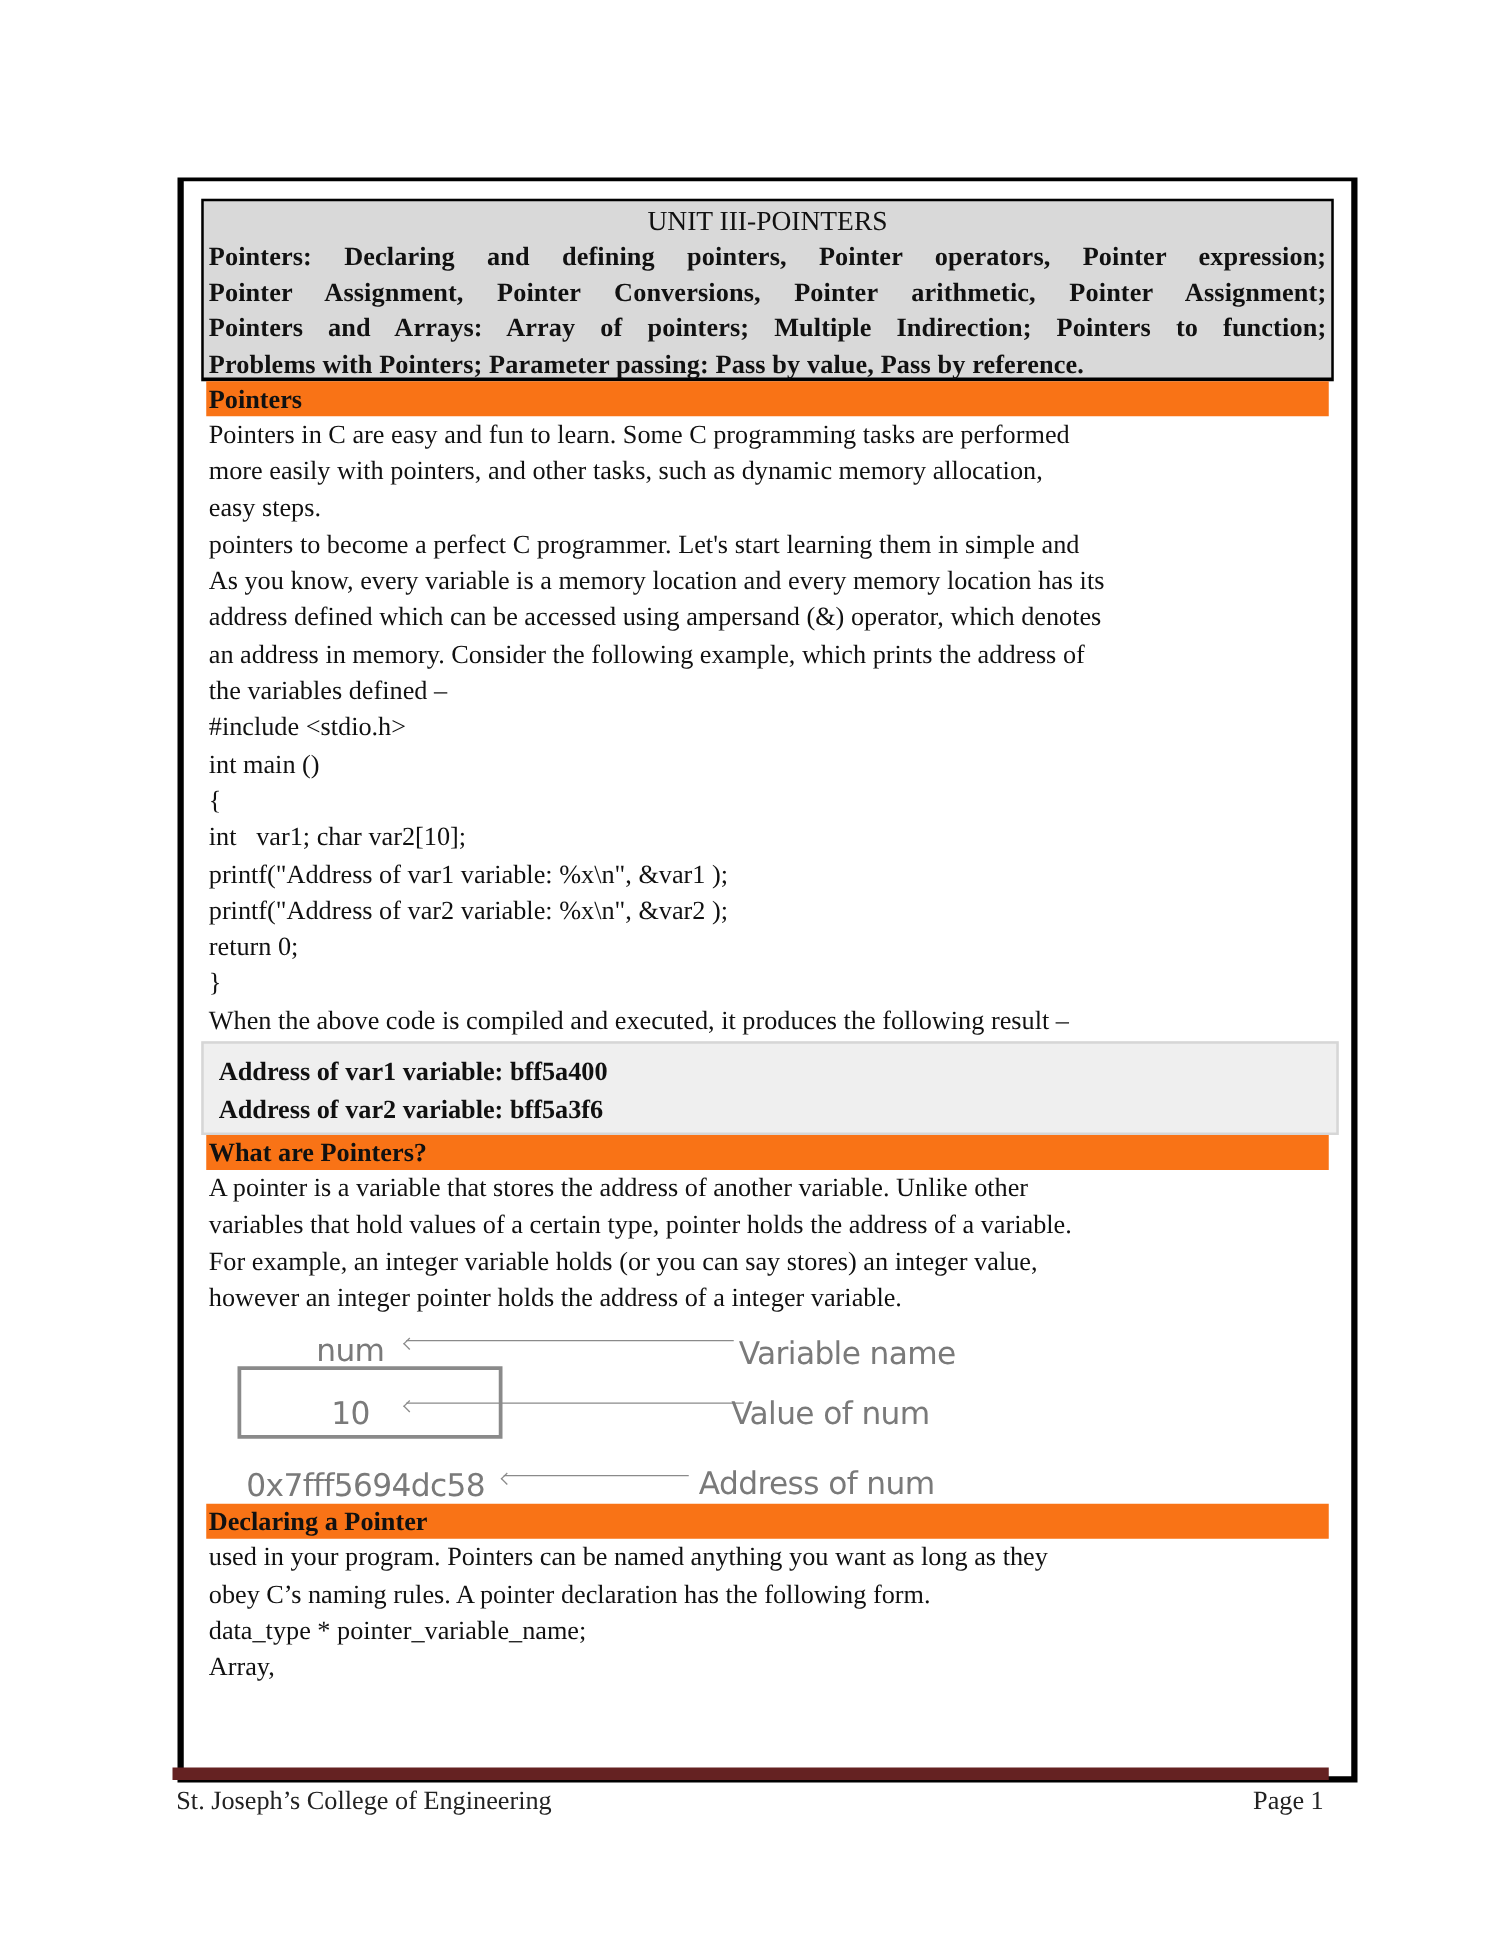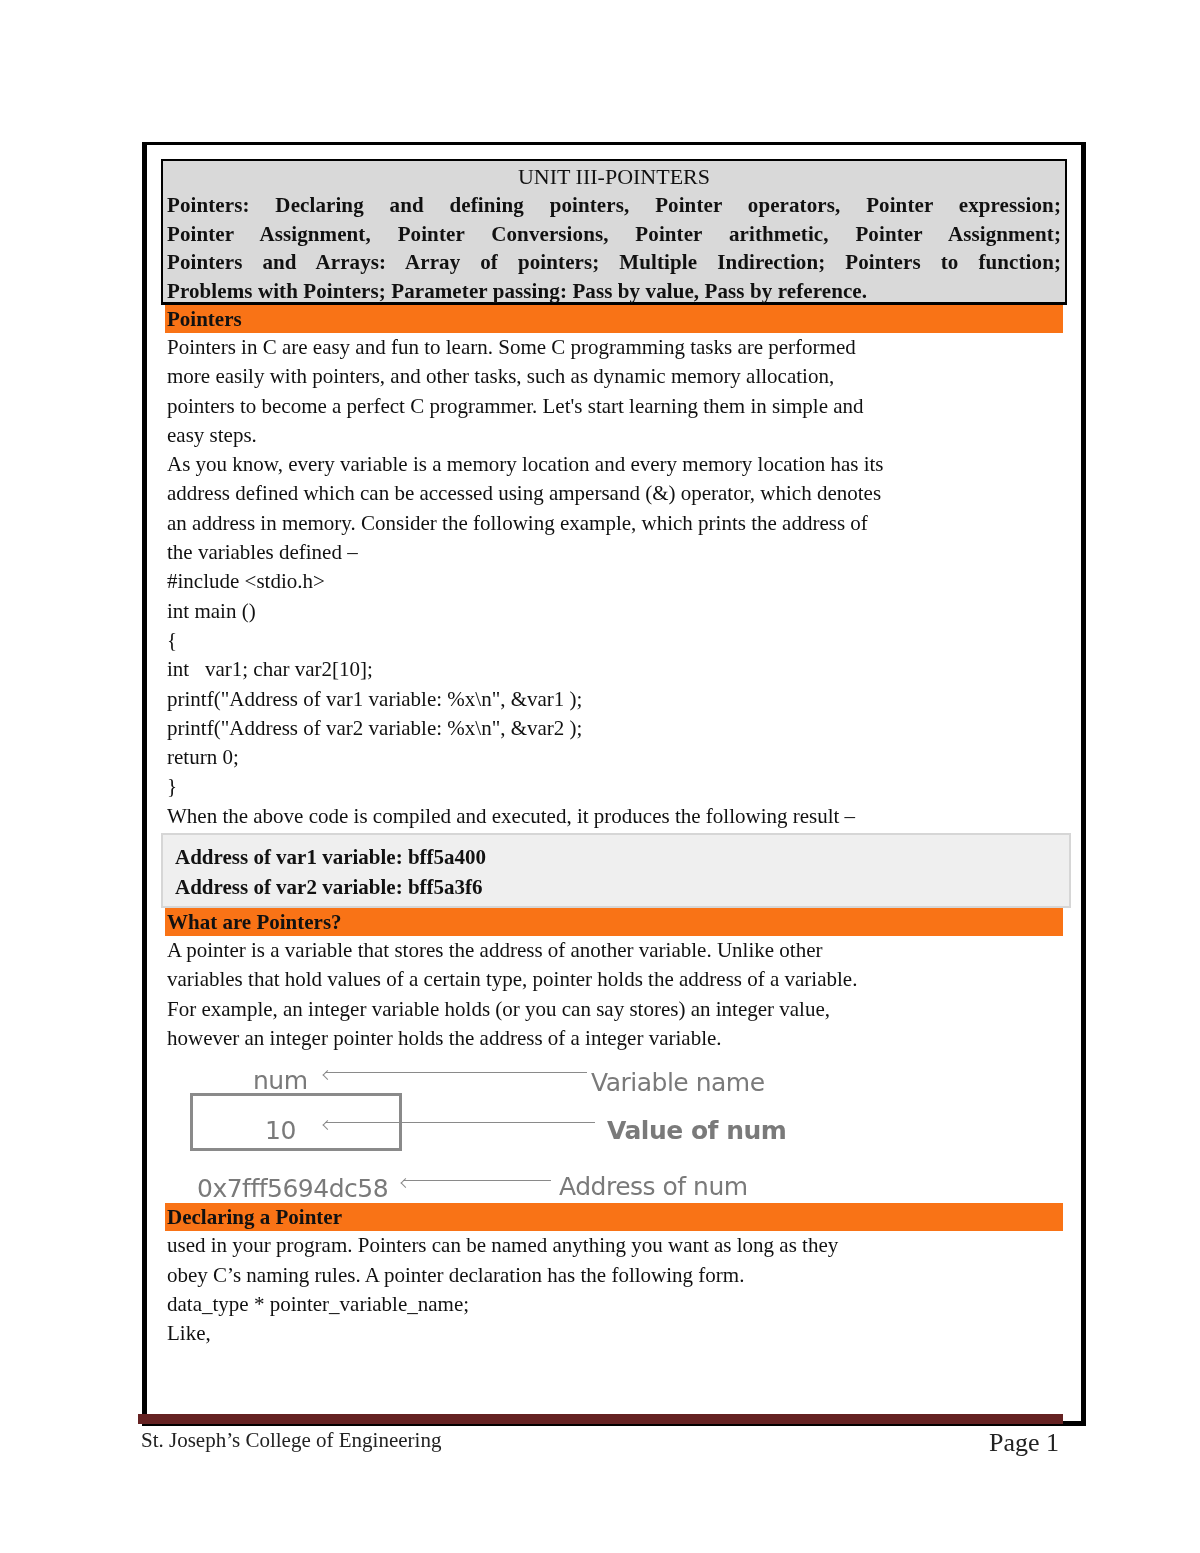--- a/index.html
+++ b/index.html
@@ -30,21 +30,21 @@
 
   .diagram { position: relative; height: 150px; font-family: "DejaVu Sans", sans-serif; color: #7a7a7a; }
   .diagram .lbl { position: absolute; font-size: 25px; line-height: 30px; letter-spacing: -0.5px; margin-top: 11px; }
   .diagram .arrow { position: absolute; height: 1px; background: #8a8a8a; }
   .diagram .arrow::before { content: ""; position: absolute; left: 0; top: -3px; width: 6px; height: 6px;
                             border-left: 1px solid #8a8a8a; border-bottom: 1px solid #8a8a8a; transform: rotate(45deg); transform-origin: 0 50%; }
   .diagram .box { position: absolute; border: 3px solid #8a8a8a; }
 
   .footer-bar { position: absolute; left: 138px; top: 1414px; width: 925px; height: 10px; background: #652222; }
   .footer-left { position: absolute; left: 141px; top: 1428px; font-size: 21px; color: #222; }
-  .footer-right { position: absolute; right: 141px; top: 1428px; font-size: 26px; color: #222; }
+  .footer-right { position: absolute; right: 141px; top: 1428px; font-size: 21px; color: #222; }
 </style>
 </head>
 <body>
 
 <div class="frame">
   <div class="inner">
     <div class="unit-head">
       <div class="unit-title">UNIT III-POINTERS</div>
       <div class="unit-syllabus">
         <div>Pointers: Declaring and defining pointers, Pointer operators, Pointer expression;</div>
@@ -52,22 +52,22 @@
         <div>Pointers and Arrays: Array of pointers; Multiple Indirection; Pointers to function;</div>
         <div class="last">Problems with Pointers; Parameter passing: Pass by value, Pass by reference.</div>
       </div>
     </div>
 
     <div class="body">
       <div class="sec-head">Pointers</div>
       <div>
         <div class="para">Pointers in C are easy and fun to learn. Some C programming tasks are performed</div>
         <div class="para">more easily with pointers, and other tasks, such as dynamic memory allocation,</div>
+        <div class="para">easy steps.</div>
         <div class="para">pointers to become a perfect C programmer. Let's start learning them in simple and</div>
-        <div class="para">easy steps.</div>
       </div>
       <div>
         <div class="para">As you know, every variable is a memory location and every memory location has its</div>
         <div class="para">address defined which can be accessed using ampersand (&amp;) operator, which denotes</div>
         <div class="para">an address in memory. Consider the following example, which  prints the address of</div>
         <div class="para">the variables defined –</div>
       </div>
       <div>
         <div class="code-line">#include &lt;stdio.h&gt;</div>
         <div class="code-line">int main ()</div>
@@ -93,33 +93,33 @@
       </div>
 
       <div class="diagram">
         <span class="lbl" style="left:88px; top:2px;">num</span>
         <div class="arrow" style="left:160px; top:19px; width:262px;"></div>
         <span class="lbl" style="left:426px; top:4px;">Variable name</span>
 
         <div class="box" style="left:25px; top:40px; width:206px; height:52px;"></div>
         <span class="lbl" style="left:100px; top:52px;">10</span>
         <div class="arrow" style="left:160px; top:69px; width:270px;"></div>
-        <span class="lbl" style="left:442px; top:52px;font-weight:bold;">Value of num</span>
+        <span class="lbl" style="left:420px; top:52px;">Value of num</span>
 
         <span class="lbl" style="left:32px; top:110px;">0x7fff5694dc58</span>
         <div class="arrow" style="left:238px; top:127px; width:148px;"></div>
         <span class="lbl" style="left:394px; top:108px;">Address of num</span>
       </div>
 
       <div class="sec-head">Declaring a Pointer</div>
       <div>
         <div class="para">used in your program. Pointers can be named anything you want as long as they</div>
         <div class="para">obey C’s naming rules. A pointer declaration has the following form.</div>
       </div>
       <div class="para">data_type * pointer_variable_name;</div>
-      <div class="para">Like,</div>
+      <div class="para">Array,</div>
     </div>
   </div>
 </div>
 
 <div class="footer-bar"></div>
 <div class="footer-left">St. Joseph’s College of Engineering</div>
 <div class="footer-right">Page 1</div>
 
 </body></html>

